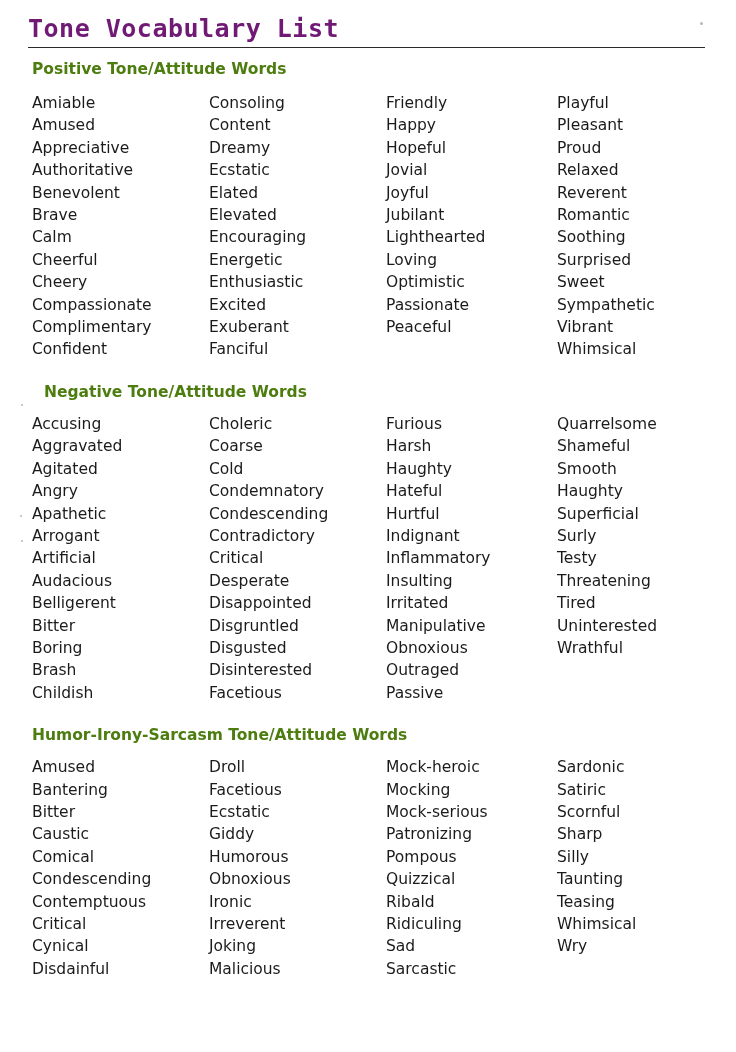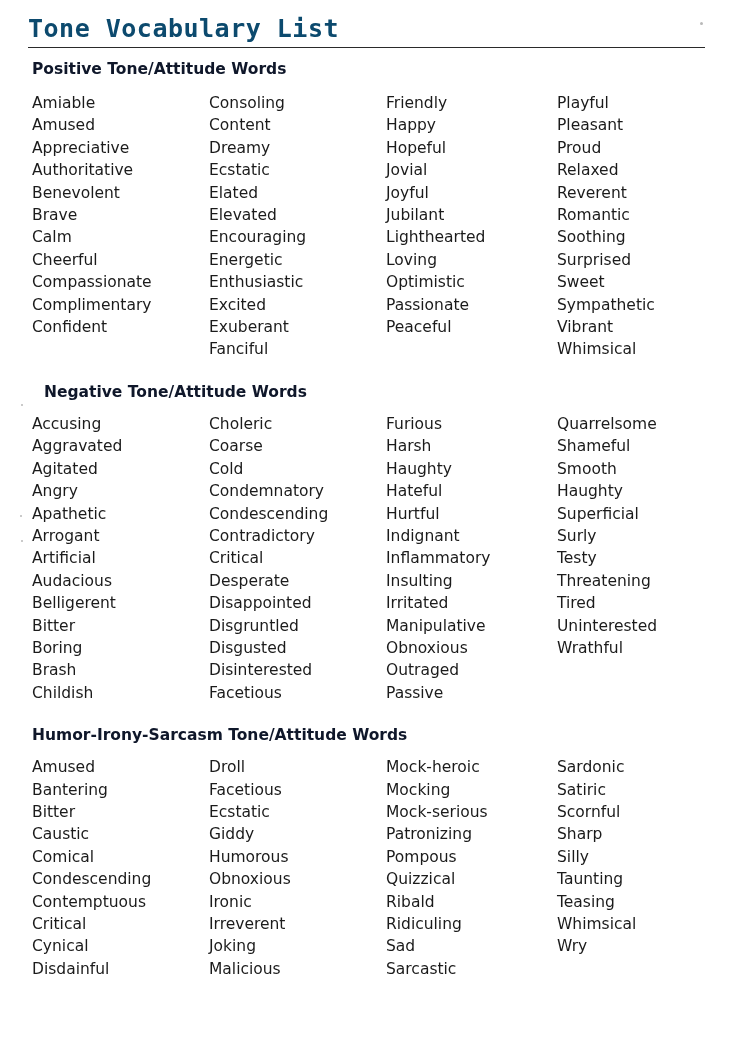--- a/index.html
+++ b/index.html
@@ -21,37 +21,37 @@
     box-sizing: border-box;
     padding: 14px 24px 0 28px;
     position: relative;
   }
   .doc-title {
     font-family: "DejaVu Sans Mono", monospace;
     font-size: 25px;
     font-weight: bold;
     letter-spacing: 0.5px;
     margin: 0 0 4px 0;
-    color: #0c4a6e;
+    color: #701a75;
   }
   .title-rule {
     border: none;
     border-top: 1.5px solid #2a2a2a;
     margin: 2px 0 12px 0;
     width: 99%;
   }
   .section {
     margin-bottom: 6px;
   }
   .section-heading {
     font-family: "DejaVu Sans", sans-serif;
     font-size: 15.5px;
     font-weight: bold;
     margin: 0 0 14px 4px;
-    color: #0f172a;
+    color: #4d7c0f;
   }
   .section:nth-of-type(2) .section-heading { margin-left: 16px; }
   .columns {
     display: flex;
     flex-direction: row;
     width: 100%;
   }
   .col {
     width: 25%;
     box-sizing: border-box;
@@ -91,20 +91,21 @@
     <div class="columns">
       <div class="col">
         <div class="word">Amiable</div>
         <div class="word">Amused</div>
         <div class="word">Appreciative</div>
         <div class="word">Authoritative</div>
         <div class="word">Benevolent</div>
         <div class="word">Brave</div>
         <div class="word">Calm</div>
         <div class="word">Cheerful</div>
+        <div class="word">Cheery</div>
         <div class="word">Compassionate</div>
         <div class="word">Complimentary</div>
         <div class="word">Confident</div>
       </div>
       <div class="col">
         <div class="word">Consoling</div>
         <div class="word">Content</div>
         <div class="word">Dreamy</div>
         <div class="word">Ecstatic</div>
         <div class="word">Elated</div>

